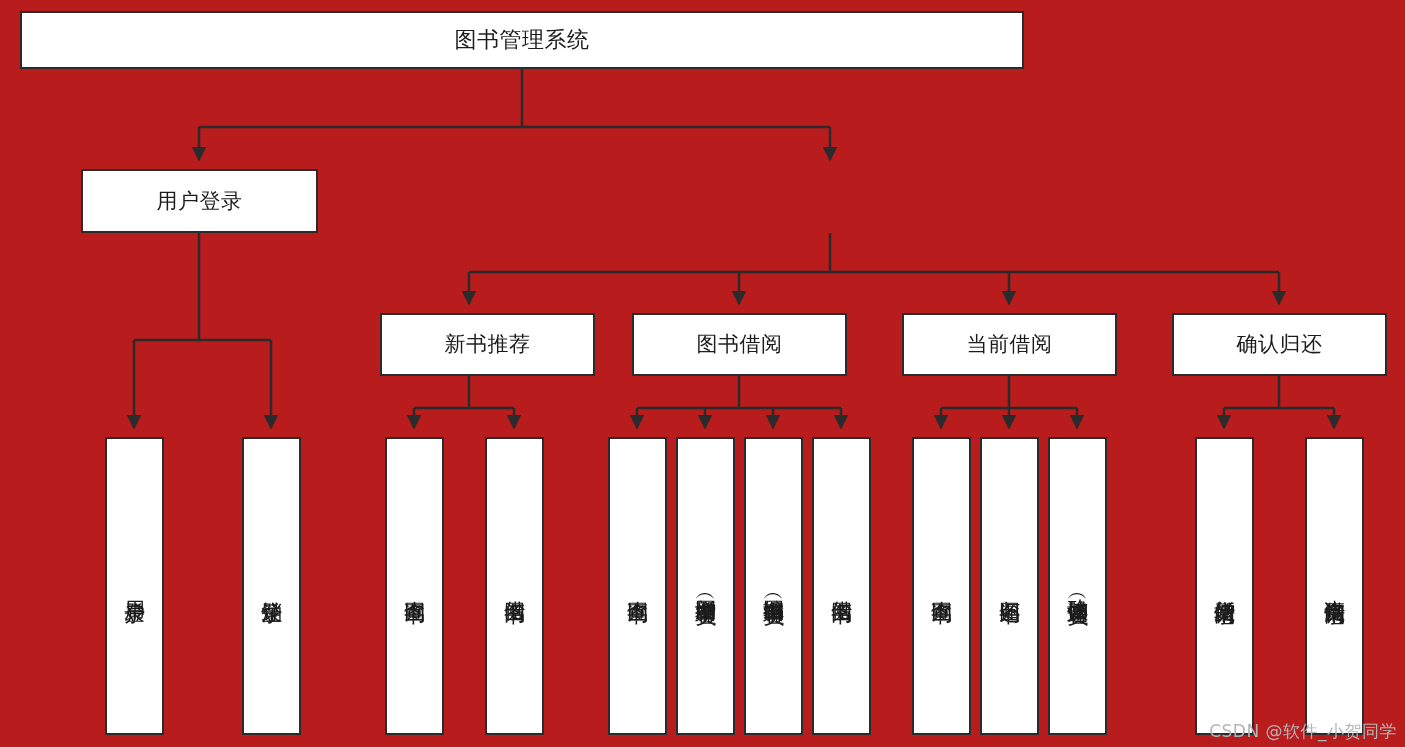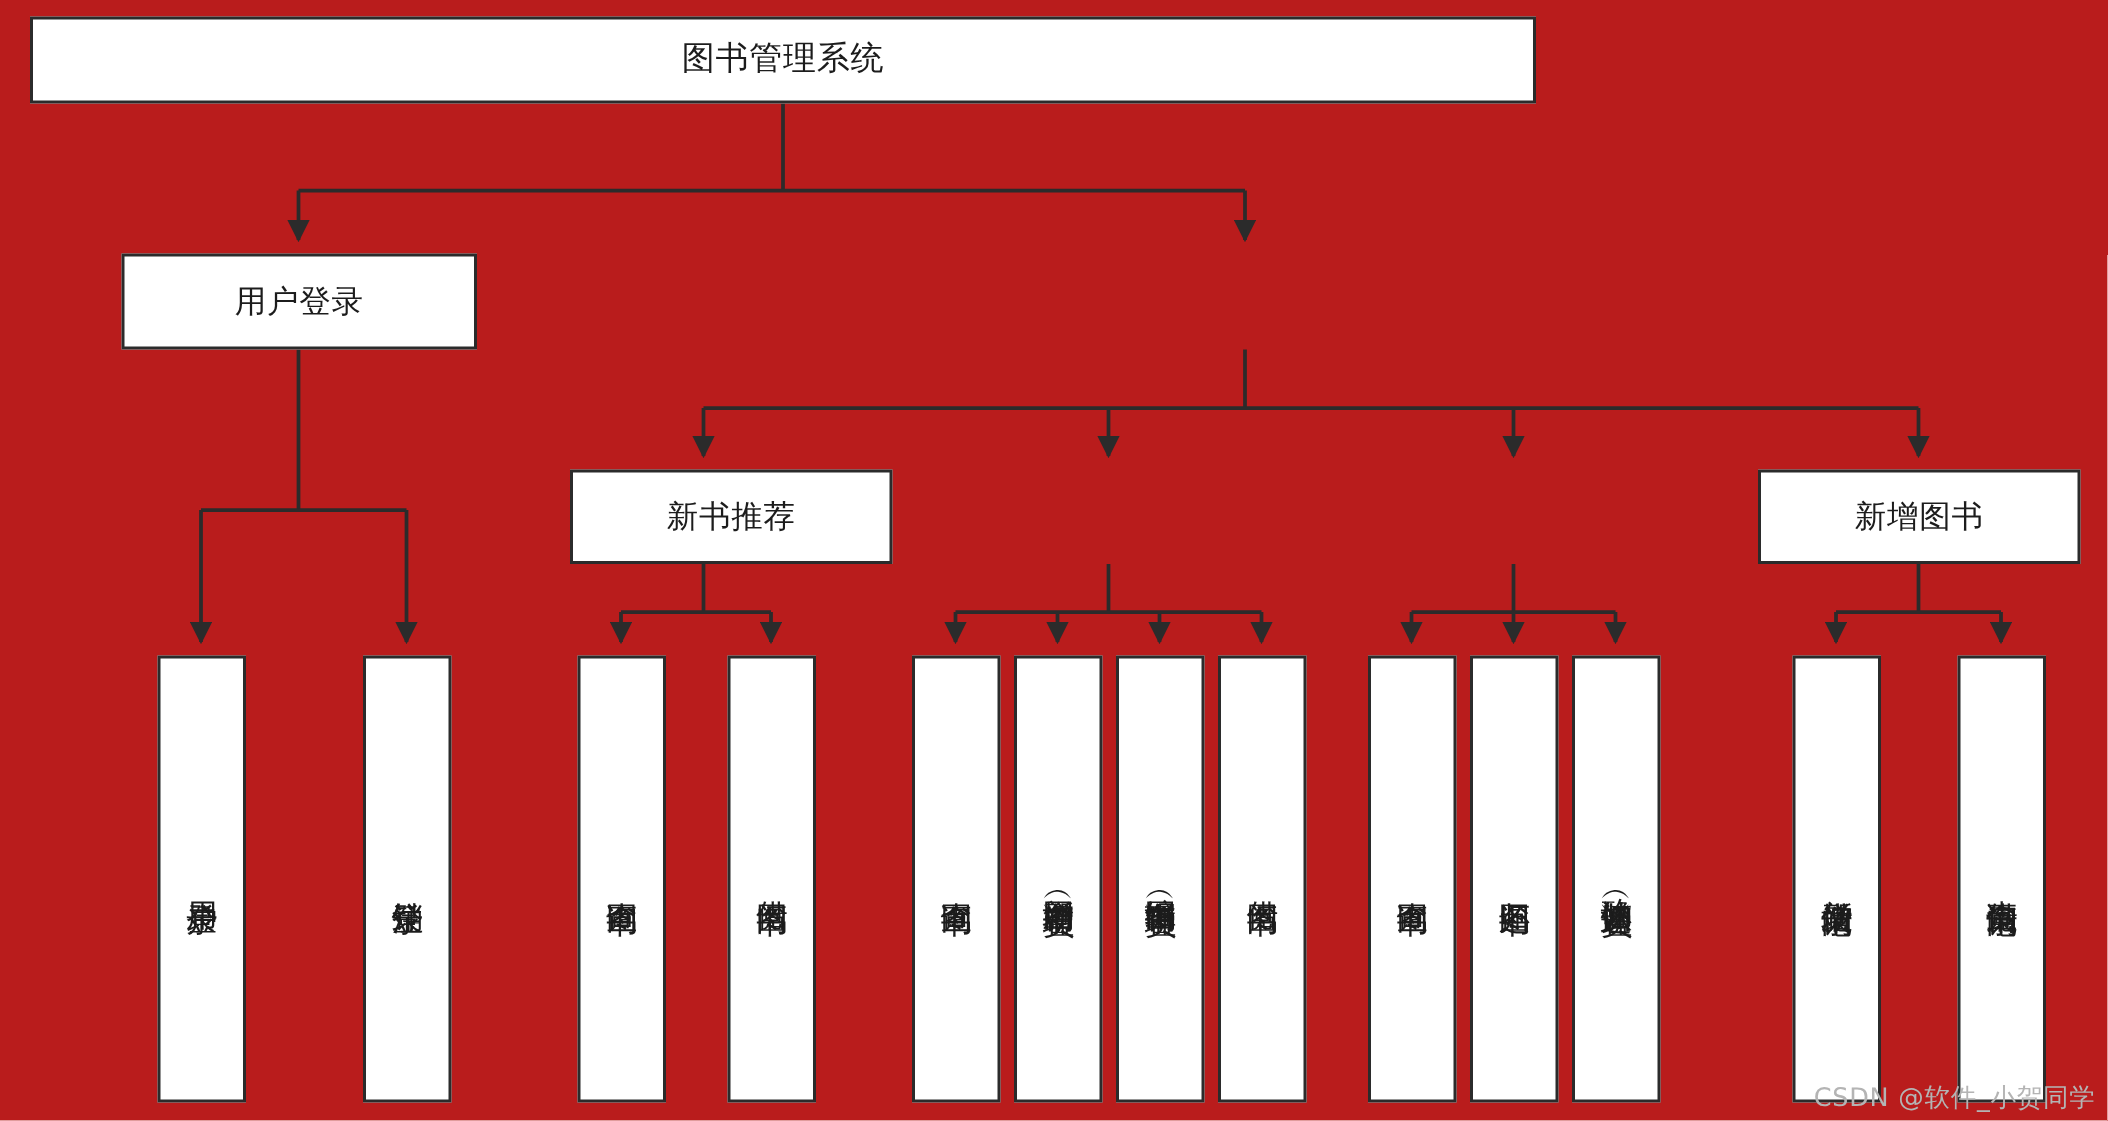--- a/index.html
+++ b/index.html
@@ -139,22 +139,28 @@
     <span class="label">图书管理系统</span>
   </div>
 
   <div class="node lvl2" style="left:81px; top:169px; width:237px; height:64px;">
     <span class="label">用户登录</span>
   </div>
 
   <div class="node lvl3" style="left:380px; top:313px; width:215px; height:63px;">
     <span class="label">新书推荐</span>
   </div>
+  <div class="node lvl3" style="left:632px; top:313px; width:215px; height:63px;">
+    <span class="label">图书借阅</span>
+  </div>
+  <div class="node lvl3" style="left:902px; top:313px; width:215px; height:63px;">
+    <span class="label">当前借阅</span>
+  </div>
   <div class="node lvl3" style="left:1172px; top:313px; width:215px; height:63px;">
-    <span class="label">新增图书</span>
+    <span class="label">确认归还</span>
   </div>
 
   <div class="node leaf" style="left:105px; top:437px; width:59px; height:298px;">
     <span class="label">用户登录</span>
   </div>
   <div class="node leaf" style="left:242px; top:437px; width:59px; height:298px;">
     <span class="label">注销登录</span>
   </div>
 
   <div class="node leaf" style="left:385px; top:437px; width:59px; height:298px;">

